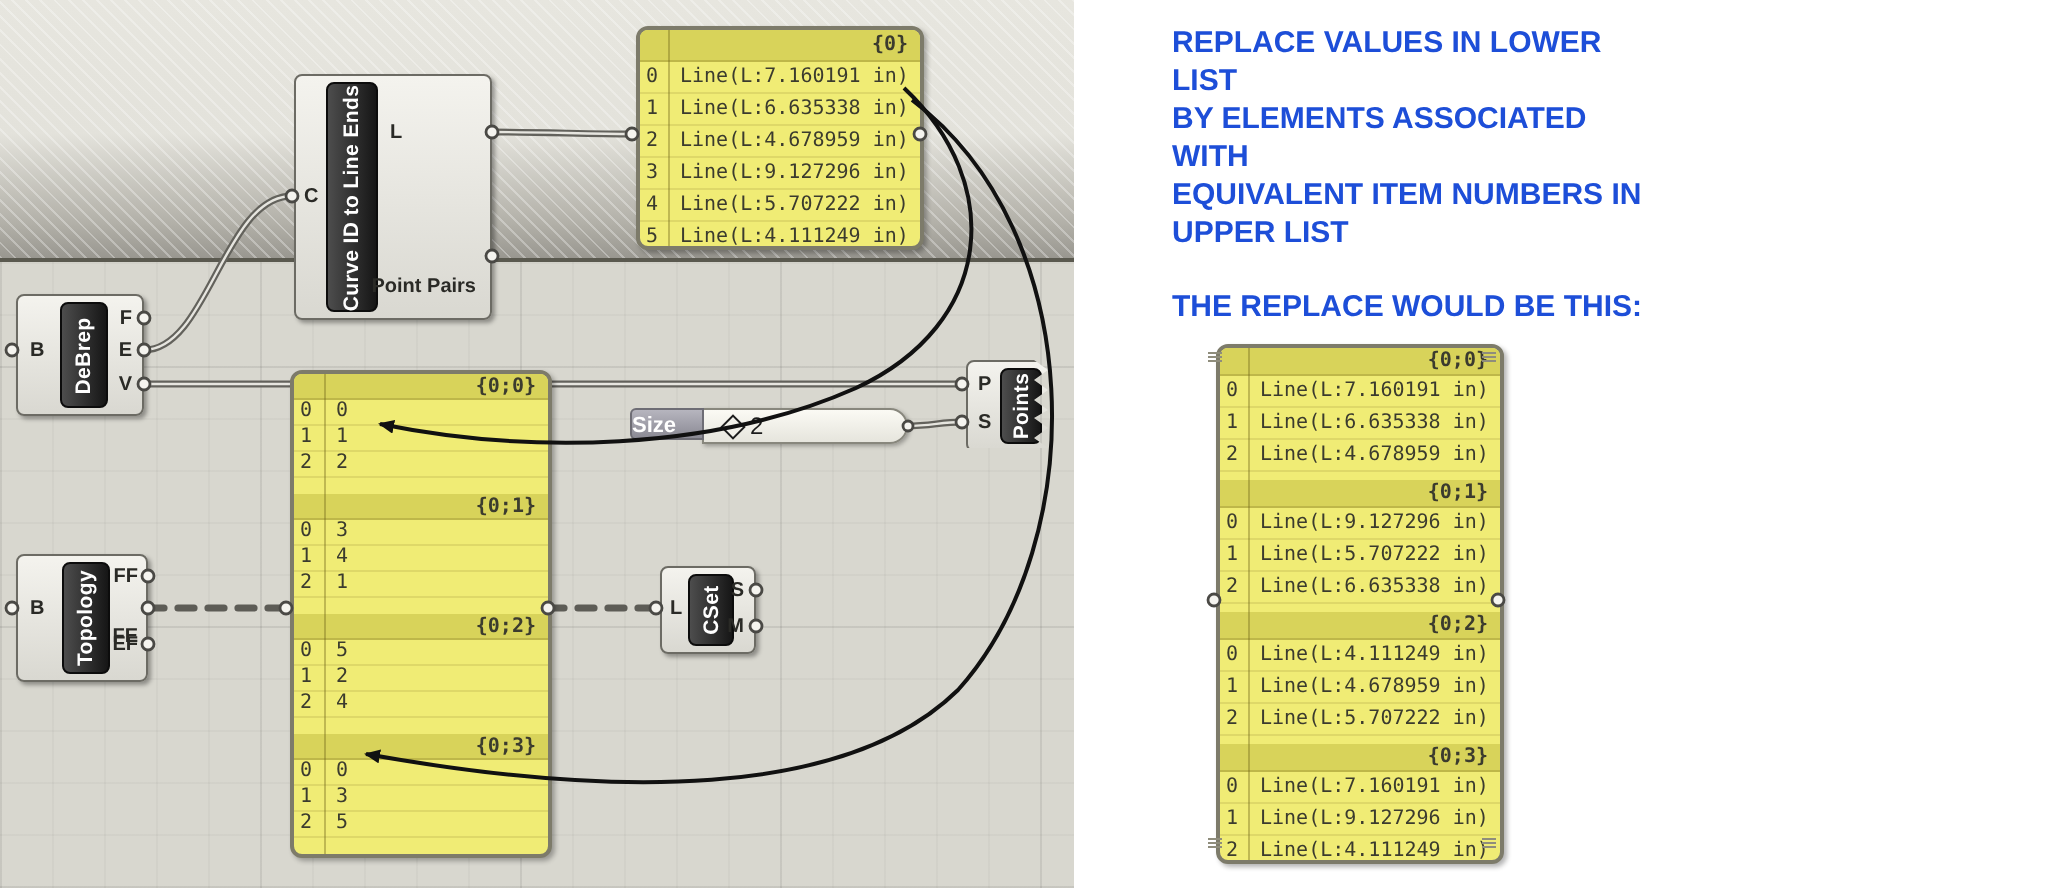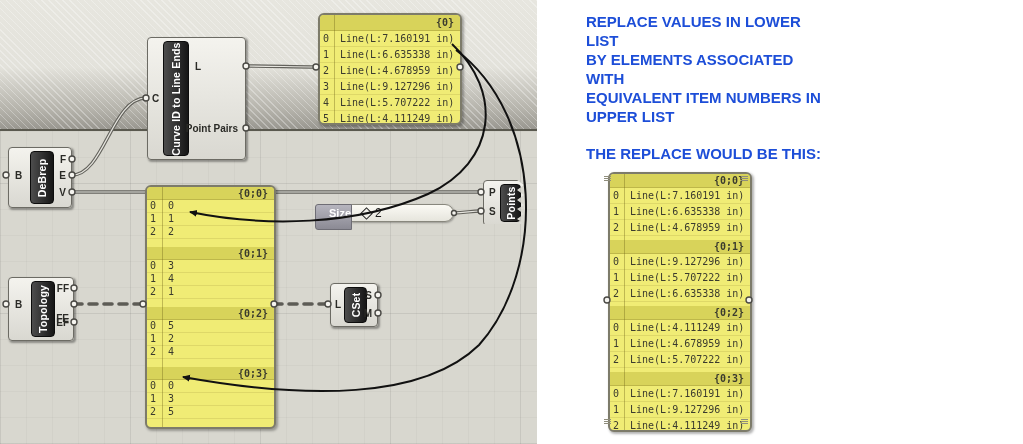--- a/index.html
+++ b/index.html
@@ -29,23 +29,23 @@
     border:1px solid #0c0c0c;border-radius:4px;}
   .vtext{position:absolute;left:50%;top:50%;transform:translate(-50%,-50%) rotate(-90deg);
     color:#fff;font:bold 10.5px "Liberation Sans",sans-serif;letter-spacing:.2px;white-space:nowrap;}
   .plabel{position:absolute;font:bold 10px "Liberation Sans",sans-serif;color:#2a2a26;line-height:12px;}
   .pr-right{text-align:right;}
 
   .comp-points{clip-path:polygon(0 0,34px 0,41px 5px,34px 10px,41px 15px,34px 20px,41px 25px,34px 29px,41px 34px,34px 39px,41px 44px,0 44px);border-radius:4px 0 0 4px;}
 
   
   .slider{position:absolute;left:315px;top:204px;width:139px;height:18px;z-index:2;}
-  .slider-label{position:absolute;left:0;top:0;width:37px;height:26px;box-sizing:border-box;
+  .slider-label{position:absolute;left:0;top:0;width:37px;height:16px;box-sizing:border-box;
     background:linear-gradient(#b6b5be,#8b8a94);border:1px solid #6e6d75;border-radius:3px 0 0 3px;
-    color:#fff;font:bold 11px/16px "Liberation Sans",sans-serif;text-align:right;}
+    color:#fff;font:bold 11px/16px "Liberation Sans",sans-serif;text-align:left;}
   .slider-track{position:absolute;left:36px;right:0;top:0;height:18px;box-sizing:border-box;
     background:linear-gradient(#fbfaf4,#e6e5dd);border:1px solid #88877d;border-radius:0 9px 9px 0;
     box-shadow:1px 1px 2px rgba(0,0,0,.3);}
   .slider-grip{position:absolute;left:47px;top:5px;width:7px;height:7px;background:#f2f1ea;
     border:1.5px solid #1c1c1c;transform:rotate(45deg);}
   .slider-value{position:absolute;left:60px;top:2px;font:12px "Liberation Sans",sans-serif;color:#1c1c1c;}
 
   
   .gh-panel{position:absolute;z-index:2;background:#f0ec75;border:2px solid #7d7b6a;border-radius:6px;
     overflow:hidden;box-shadow:1.5px 1.5px 2.5px rgba(0,0,0,.3);
@@ -123,21 +123,21 @@
       <span class="plabel pr-right" style="right:4px;top:35px;">FE</span>
       <span class="plabel pr-right" style="right:4px;top:39px;">EF</span>
     </div>
 
     <div class="comp" style="left:147px;top:37px;width:97px;height:121px;">
       <div class="bar" style="left:15px;width:24px;">
         <span class="vtext">Curve ID to Line Ends</span>
       </div>
       <span class="plabel" style="left:4px;top:55px;">C</span>
       <span class="plabel" style="left:47px;top:23px;">L</span>
-      <span class="plabel pr-right" style="right:7px;top:85px;">Point Pairs</span>
+      <span class="plabel pr-right" style="right:7px;top:100px;">Point Pairs</span>
     </div>
 
     <div class="comp comp-points" style="left:483px;top:180px;width:41px;height:44px;">
       <div class="bar" style="left:16px;width:19px;">
         <span class="vtext">Points</span>
       </div>
       <span class="plabel" style="left:5px;top:6px;">P</span>
       <span class="plabel" style="left:5px;top:25px;">S</span>
     </div>
 

